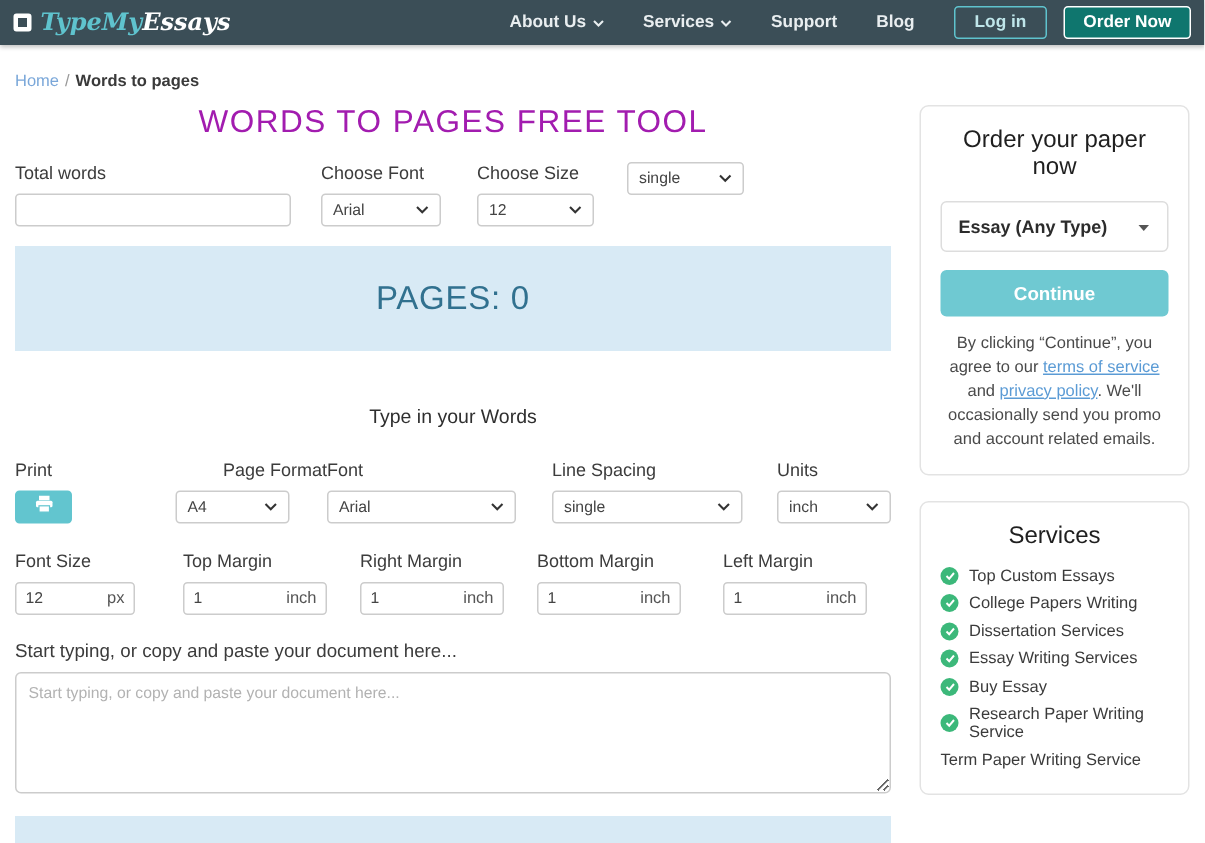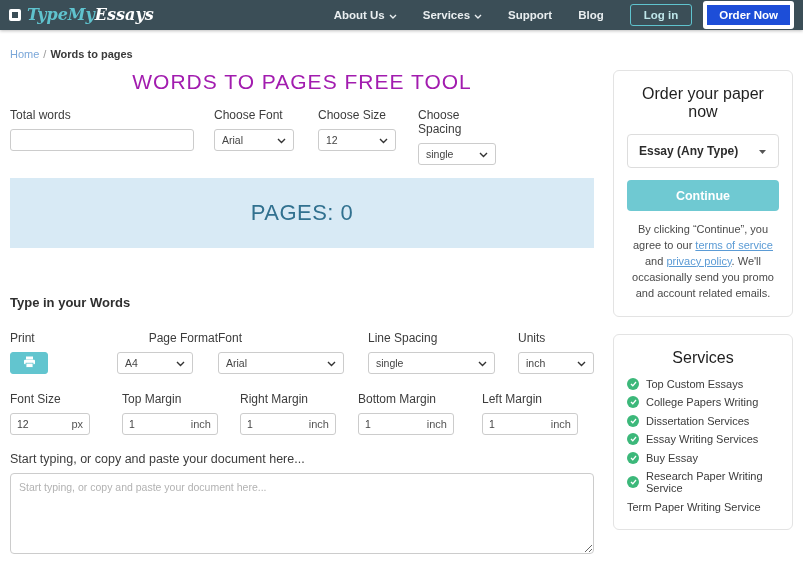--- a/index.html
+++ b/index.html
@@ -21,21 +21,21 @@
   .nav { margin-left: auto; display: flex; align-items: center; gap: 26px; }
   .nav-item { color: #e9eef0; font-size: 11.5px; font-weight: 600; display: flex; align-items: center; gap: 4px; cursor: pointer; }
   .nav-caret { display:inline-block; }
   .hdr-buttons { display: flex; align-items: center; gap: 11px; margin-left: 26px; }
   .btn-login {
     background: transparent; border: 1px solid #5fc3ce; color: #bfe6ea;
     font-size: 11.5px; font-weight: 600; padding: 4px 13px; border-radius: 3px; cursor: pointer;
     font-family: "Liberation Sans", sans-serif;
   }
   .btn-order {
-    background: #1d4ed8; border: 4px solid #ffffff; color: #fff;
+    background: #0f766e; border: 1px solid #ffffff; color: #fff;
     font-size: 11.5px; font-weight: 700; padding: 4px 12px; border-radius: 3px; cursor: pointer;
     font-family: "Liberation Sans", sans-serif;
   }
   
   .breadcrumb { padding: 18px 0 0 10px; font-size: 11px; }
   .breadcrumb a { color: #7aa7d9; text-decoration: none; cursor: pointer; }
   .crumb-sep { color: #999; margin: 0 4px; }
   .crumb-current { color: #3a3a3a; font-weight: 600; }
   
   .content { display: flex; padding: 0 10px; }
@@ -58,21 +58,21 @@
   .fw-total { width: 184px; }
   .fw-font { width: 80px; margin-left: 20px; }
   .fw-size { width: 78px; margin-left: 24px; }
   .fw-spacing { width: 78px; margin-left: 22px; }
   .pages-box {
     margin-top: 13px; height: 70px; background: #d8eaf5;
     display: flex; align-items: center; justify-content: center;
   }
   .pages-box span { color: #31718f; font-size: 22px; letter-spacing: .5px; }
   .pages-box.bottom { margin-top: 10px; height: 72px; }
-  .type-heading { font-weight: 700; font-size: 13px; color: #2f2f2f; margin-top: 47px; }
+  .type-heading { text-align: center; font-weight: 400; font-size: 13px; color: #2f2f2f; margin-top: 36px; }
   .form-row2 { display: flex; margin-top: 21px; }
   .col-print { width: 107px; }
   .col-pageformat { width: 101px; text-align: right; }
   .col-font2 { width: 150px; }
   .col-linespacing { width: 150px; }
   .col-units { width: 76px; }
   .w-pf { width: 76px; } .w-f2 { width: 126px; } .w-ls { width: 127px; } .w-u { width: 76px; }
   .btn-print {
     width: 38px; height: 22px; background: #62c5cf; border: 1px solid #62c5cf; border-radius: 3px;
     display: flex; align-items: center; justify-content: center; cursor: pointer;
@@ -195,21 +195,20 @@
         <div class="fw-size">
           <label class="field-label">Choose Size</label>
           <div class="selectbox">
             <span>12</span>
             <span class="sel-chev"><svg width="9" height="6" viewBox="0 0 9 6">
                   <polyline points="1,1 4.5,4.5 8,1" fill="none" stroke="#333" stroke-width="1.4"></polyline>
                 </svg></span>
           </div>
         </div>
         <div class="fw-spacing">
-          <label class="field-label">Choose Spacing</label>
           <div class="selectbox">
             <span>single</span>
             <span class="sel-chev"><svg width="9" height="6" viewBox="0 0 9 6">
                   <polyline points="1,1 4.5,4.5 8,1" fill="none" stroke="#333" stroke-width="1.4"></polyline>
                 </svg></span>
           </div>
         </div>
       </div>
 
       

